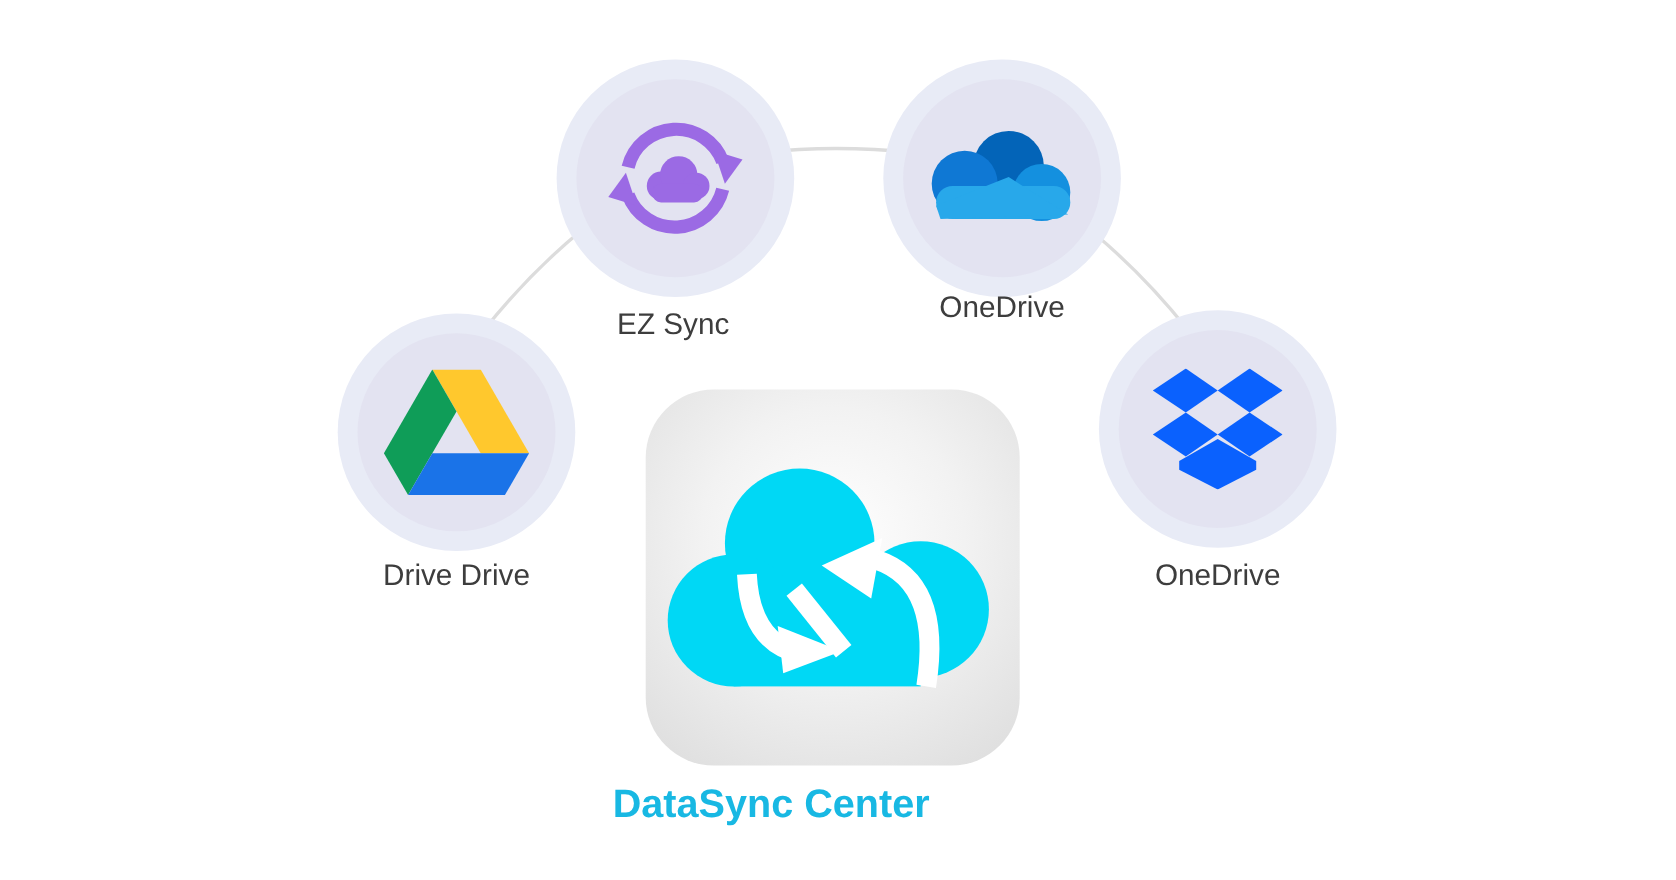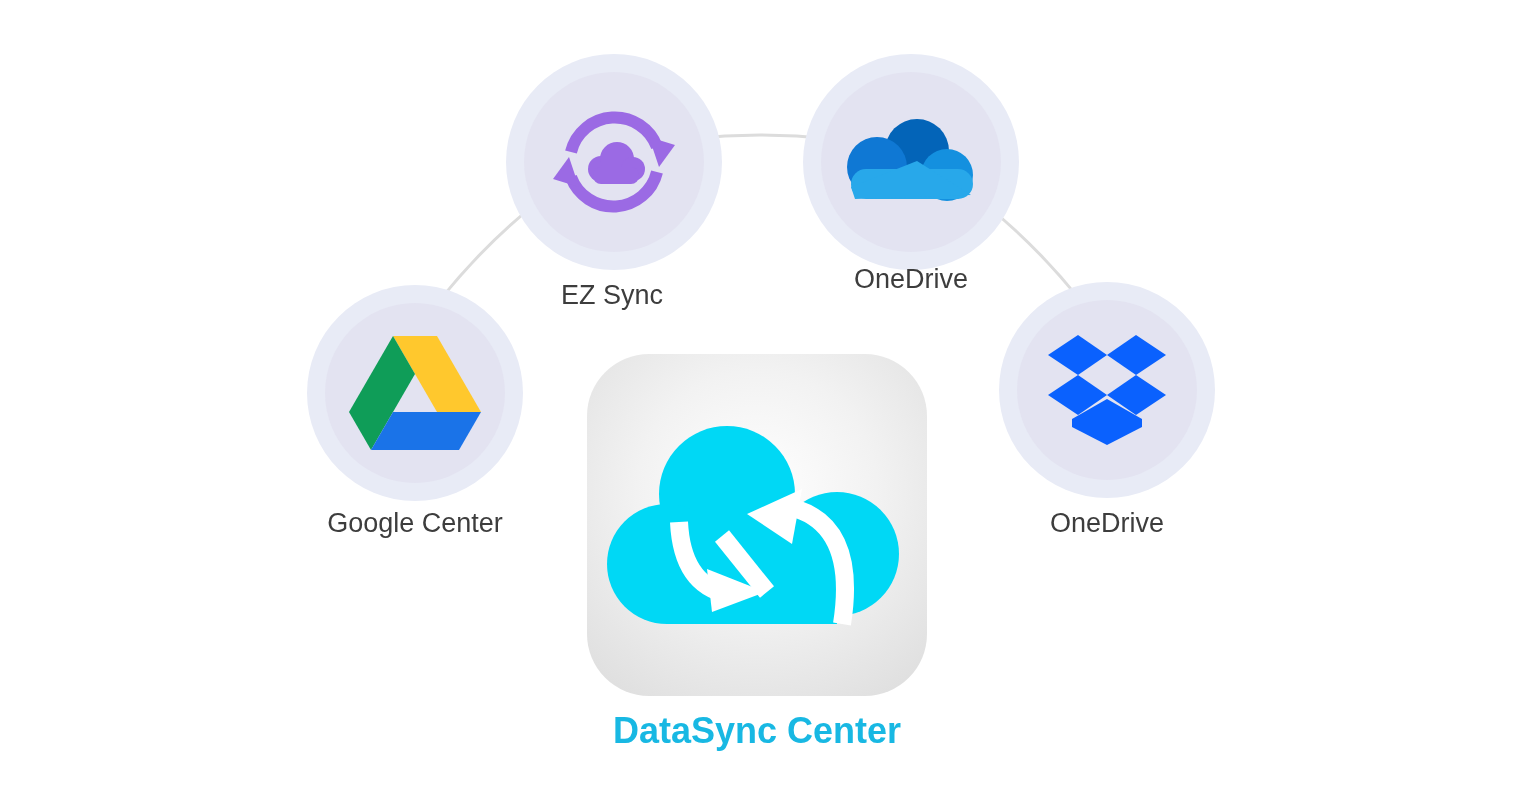--- a/index.html
+++ b/index.html
@@ -7,40 +7,40 @@
          font-family:"Liberation Sans", "DejaVu Sans", sans-serif; }
   .arc { position:absolute; left:0; top:0; }
   .node { position:absolute; width:216px; height:216px; border-radius:50%;
           background:#e8ebf6; display:flex; align-items:center; justify-content:center; }
   .node .inner { width:180px; height:180px; border-radius:50%; background:#e3e3f1;
           display:flex; align-items:center; justify-content:center; }
   .label { position:absolute; font-size:27px; color:#3d3d3d; text-align:center; width:240px; }
   .center-tile { position:absolute; left:587px; top:354px; width:340px; height:342px;
           border-radius:62px;
           background: radial-gradient(circle at 50% 40%, #ffffff 0%, #f2f2f2 45%, #dcdcdc 100%); }
-  .center-label { position:absolute; left:557px; top:710px; width:400px; text-align:center;
+  .center-label { position:absolute; left:557px; top:710px; width:400px; text-align:left;
           font-size:36px; font-weight:bold; color:#18b8e3; }
 </style>
 </head>
 <body>
 
 <svg class="arc" width="1524" height="800">
   <path d="M 440 300 Q 520 200 620 150 Q 760 120 900 150 Q 1000 200 1080 300" fill="none" stroke="#dcdcdc" stroke-width="3"></path>
 </svg>
 
 <div class="node" style="left:307px;top:285px;">
   <div class="inner">
     <svg width="132" height="114" viewBox="0 0 132 114">
       <polygon points="44,0 88,0 132,76 88,76" fill="#ffc82d"></polygon>
       <polygon points="44,0 66,38 22,114 0,76" fill="#0f9d58"></polygon>
       <polygon points="22,114 44,76 132,76 110,114" fill="#1a73e8"></polygon>
     </svg>
   </div>
 </div>
-<div class="label" style="left:295px;top:508px;">Google Center</div>
+<div class="label" style="left:295px;top:508px;">Drive Drive</div>
 
 <div class="node" style="left:506px;top:54px;">
   <div class="inner">
     <svg width="130" height="110" viewBox="0 0 130 110">
       <path d="M 22 45 A 45 45 0 0 1 108 40" fill="none" stroke="#9b6ae4" stroke-width="12"></path>
       <polygon points="100,30 126,38 110,60" fill="#9b6ae4"></polygon>
       <path d="M 108 65 A 45 45 0 0 1 22 70" fill="none" stroke="#9b6ae4" stroke-width="12"></path>
       <polygon points="30,80 4,72 20,50" fill="#9b6ae4"></polygon>
       <g fill="#9b6ae4">
         <circle cx="52" cy="62" r="13"></circle>

